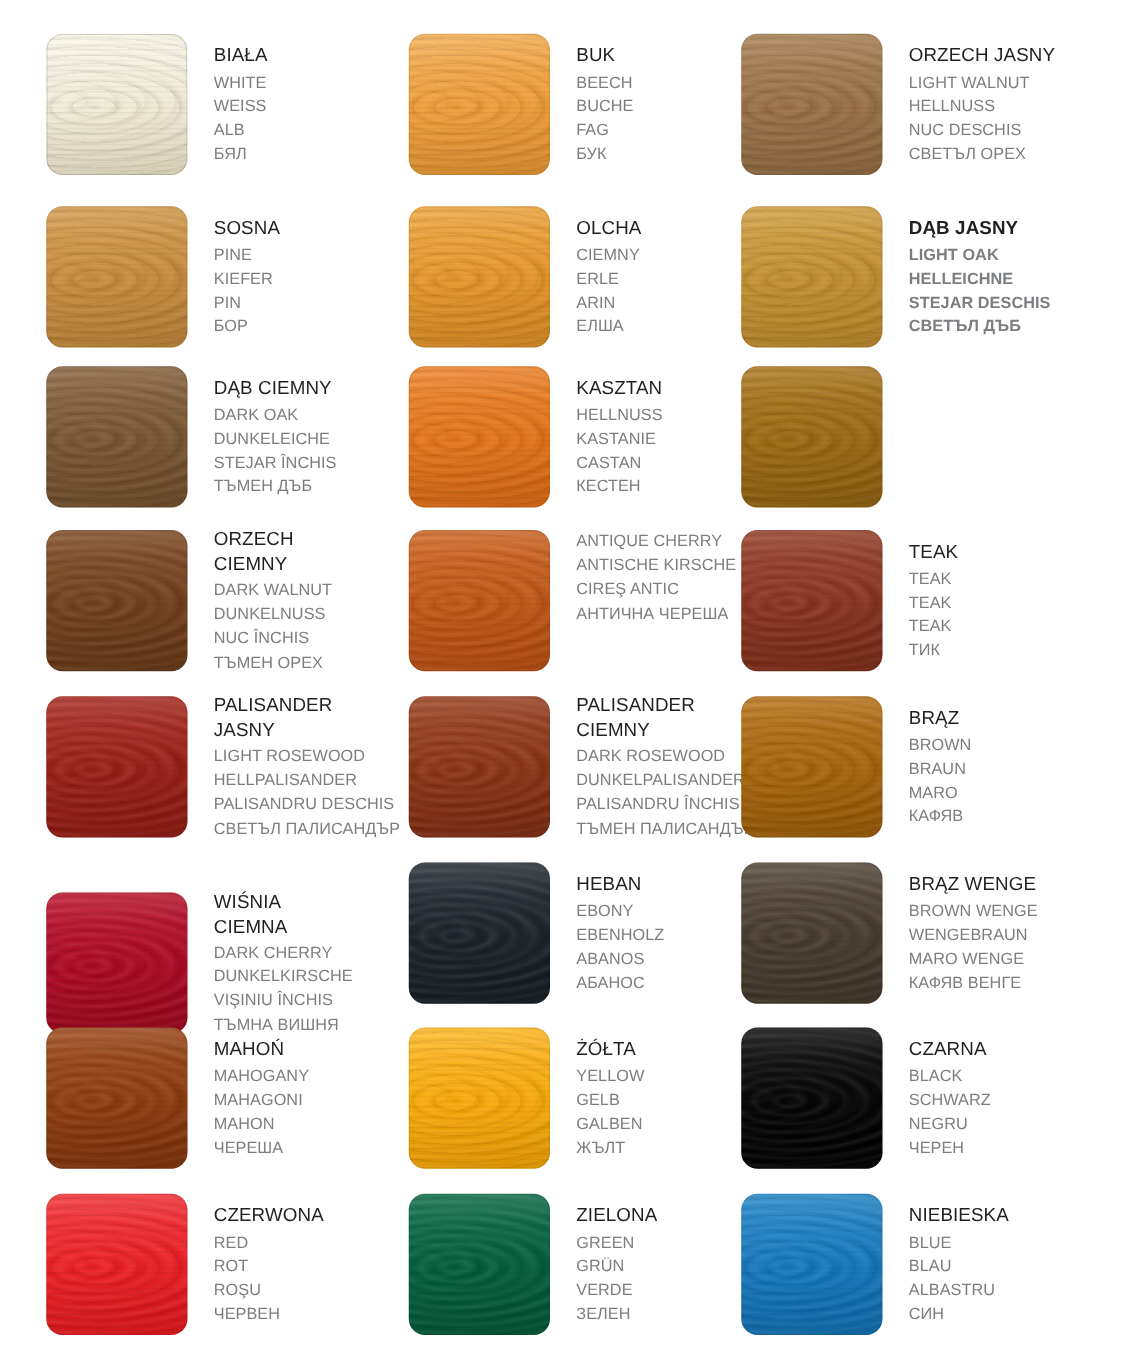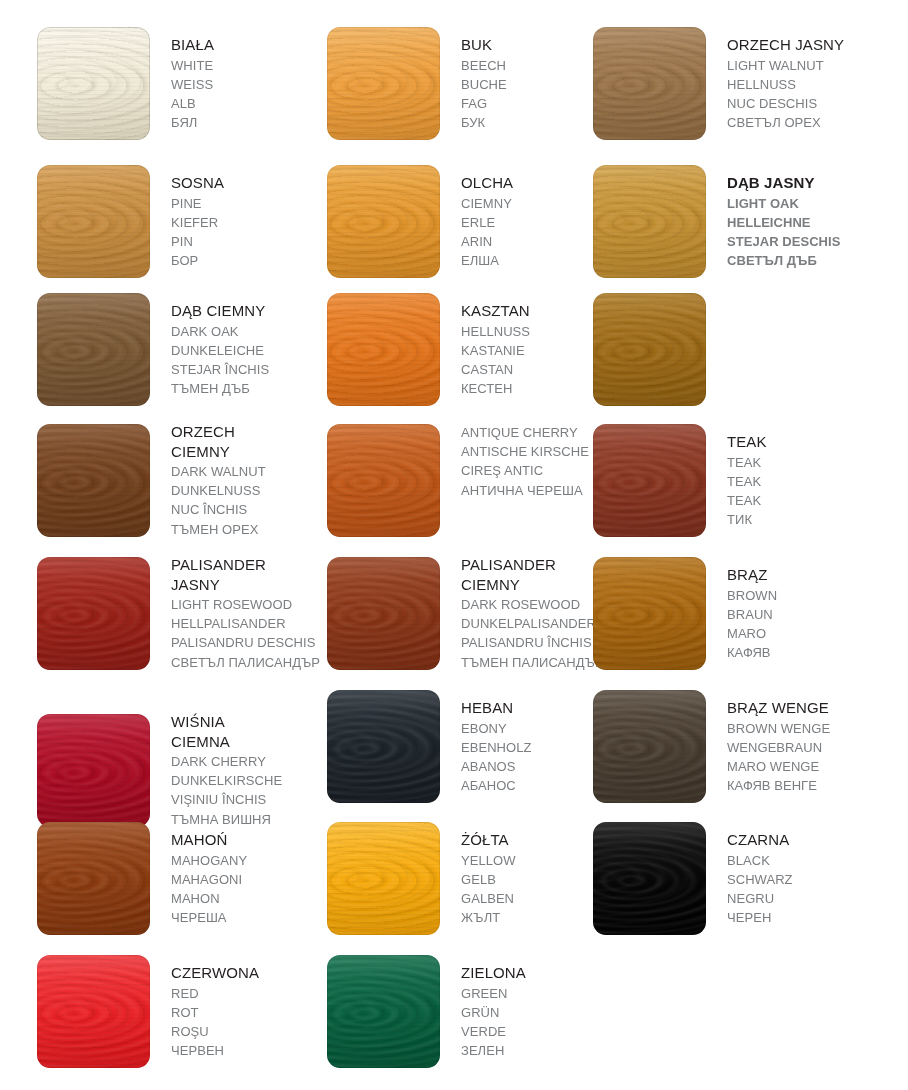--- a/index.html
+++ b/index.html
@@ -463,13 +463,29 @@
         <div class="edge"></div>
       </div>
       <div class="labels" style="top: 8px;">
         <div class="name">ZIELONA</div>
         <div class="tr first">GREEN</div>
         <div class="tr">GRÜN</div>
         <div class="tr">VERDE</div>
         <div class="tr">ЗЕЛЕН</div>
       </div>
     </div>
+    <div class="cell" style="left: 587px; top: 955px;">
+      <div class="swatch" style="background: linear-gradient(170deg, rgb(35, 135, 201) 0%, rgb(24, 121, 188) 46%, rgb(13, 106, 171) 100%);">
+        <div class="grain rings2"></div>
+        <div class="grain rings"></div>
+        <div class="grain lines"></div>
+        <div class="sheen"></div>
+        <div class="edge"></div>
+      </div>
+      <div class="labels" style="top: 8px;">
+        <div class="name">NIEBIESKA</div>
+        <div class="tr first">BLUE</div>
+        <div class="tr">BLAU</div>
+        <div class="tr">ALBASTRU</div>
+        <div class="tr">СИН</div>
+      </div>
+    </div>
   </div>
 
 </body></html>

